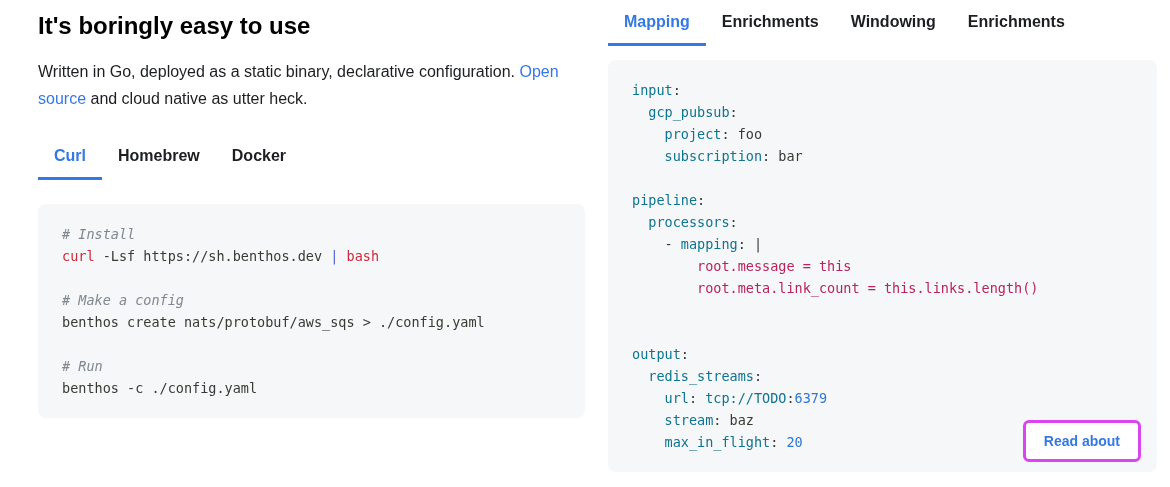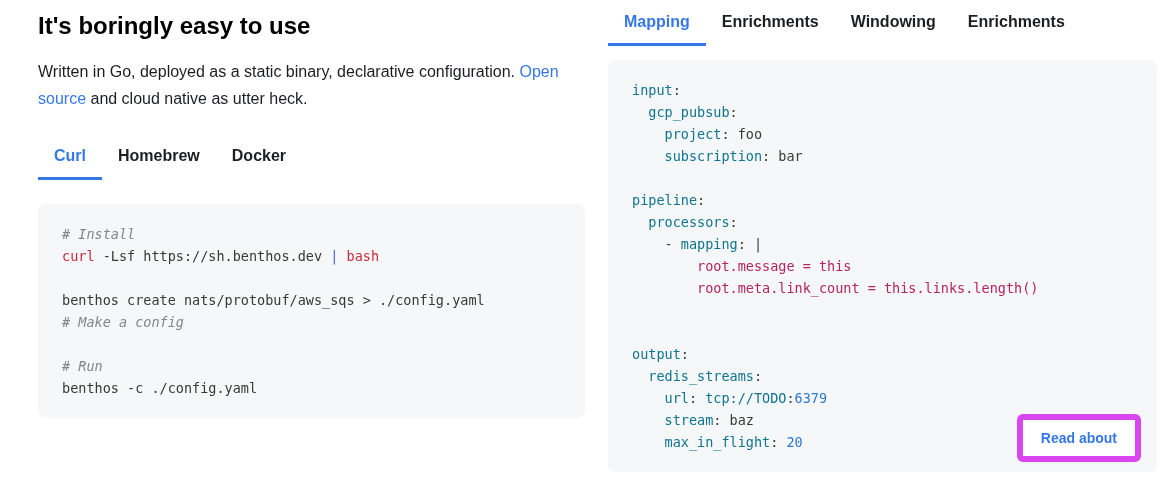--- a/index.html
+++ b/index.html
@@ -37,21 +37,21 @@
   .tok-comment { color: #7f878f; font-style: italic; }
   .tok-cmd     { color: #c92a3c; }
   .tok-op      { color: #4d5bd9; }
   .tok-key     { color: #0e7490; }
   .tok-str     { color: #b5245f; }
   .tok-num     { color: #2e77d0; }
 
   .read-about-btn {
     position: absolute; right: 16px; bottom: 10px;
     background: #ffffff; color: #3578e5;
-    border: 6px solid #d946ef; border-radius: 6px;
+    border: 3px solid #d946ef; border-radius: 6px;
     font-family: "Liberation Sans", sans-serif;
     font-size: 14px; font-weight: 700;
     padding: 10px 18px; cursor: pointer;
   }
 </style>
 </head>
 <body>
 
 <div class="wrap">
 
@@ -63,22 +63,22 @@
     <div class="tabs">
       <div class="tab active">Curl</div>
       <div class="tab">Homebrew</div>
       <div class="tab">Docker</div>
     </div>
 
     <div class="code-block">
         <div class="code-line"><span class="tok-comment"># Install</span></div>
         <div class="code-line"><span class="tok-cmd">curl</span><span class="tok-plain"> -Lsf https://sh.benthos.dev </span><span class="tok-op">|</span><span class="tok-plain"> </span><span class="tok-cmd">bash</span></div>
         <div class="code-line">&nbsp;</div>
+        <div class="code-line"><span class="tok-comment"># Make a config</span></div>
         <div class="code-line"><span class="tok-plain">benthos create nats/protobuf/aws_sqs &gt; ./config.yaml</span></div>
-        <div class="code-line"><span class="tok-comment"># Make a config</span></div>
         <div class="code-line">&nbsp;</div>
         <div class="code-line"><span class="tok-comment"># Run</span></div>
         <div class="code-line"><span class="tok-plain">benthos -c ./config.yaml</span></div>
       </div>
   </div>
 
   <div class="col-right">
     <div class="tabs">
       <div class="tab active">Mapping</div>
       <div class="tab">Enrichments</div>

